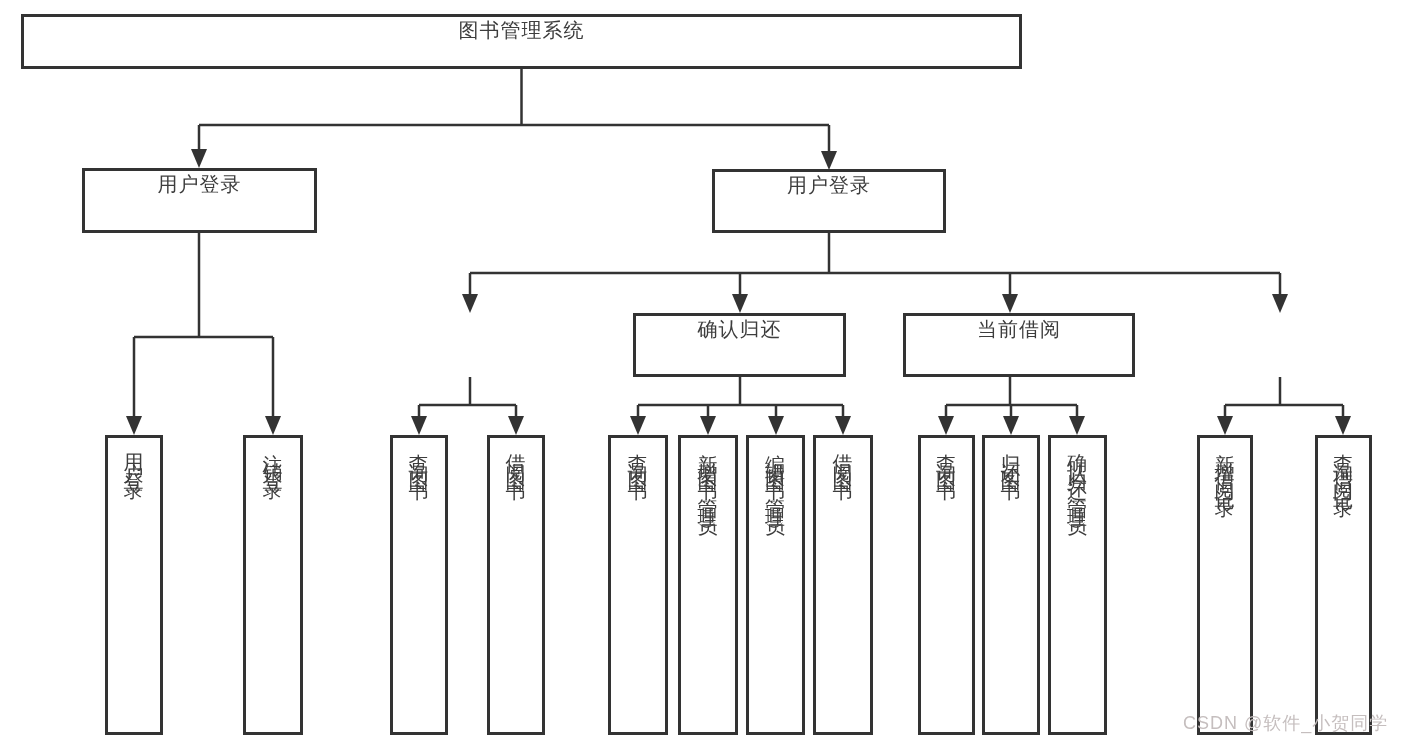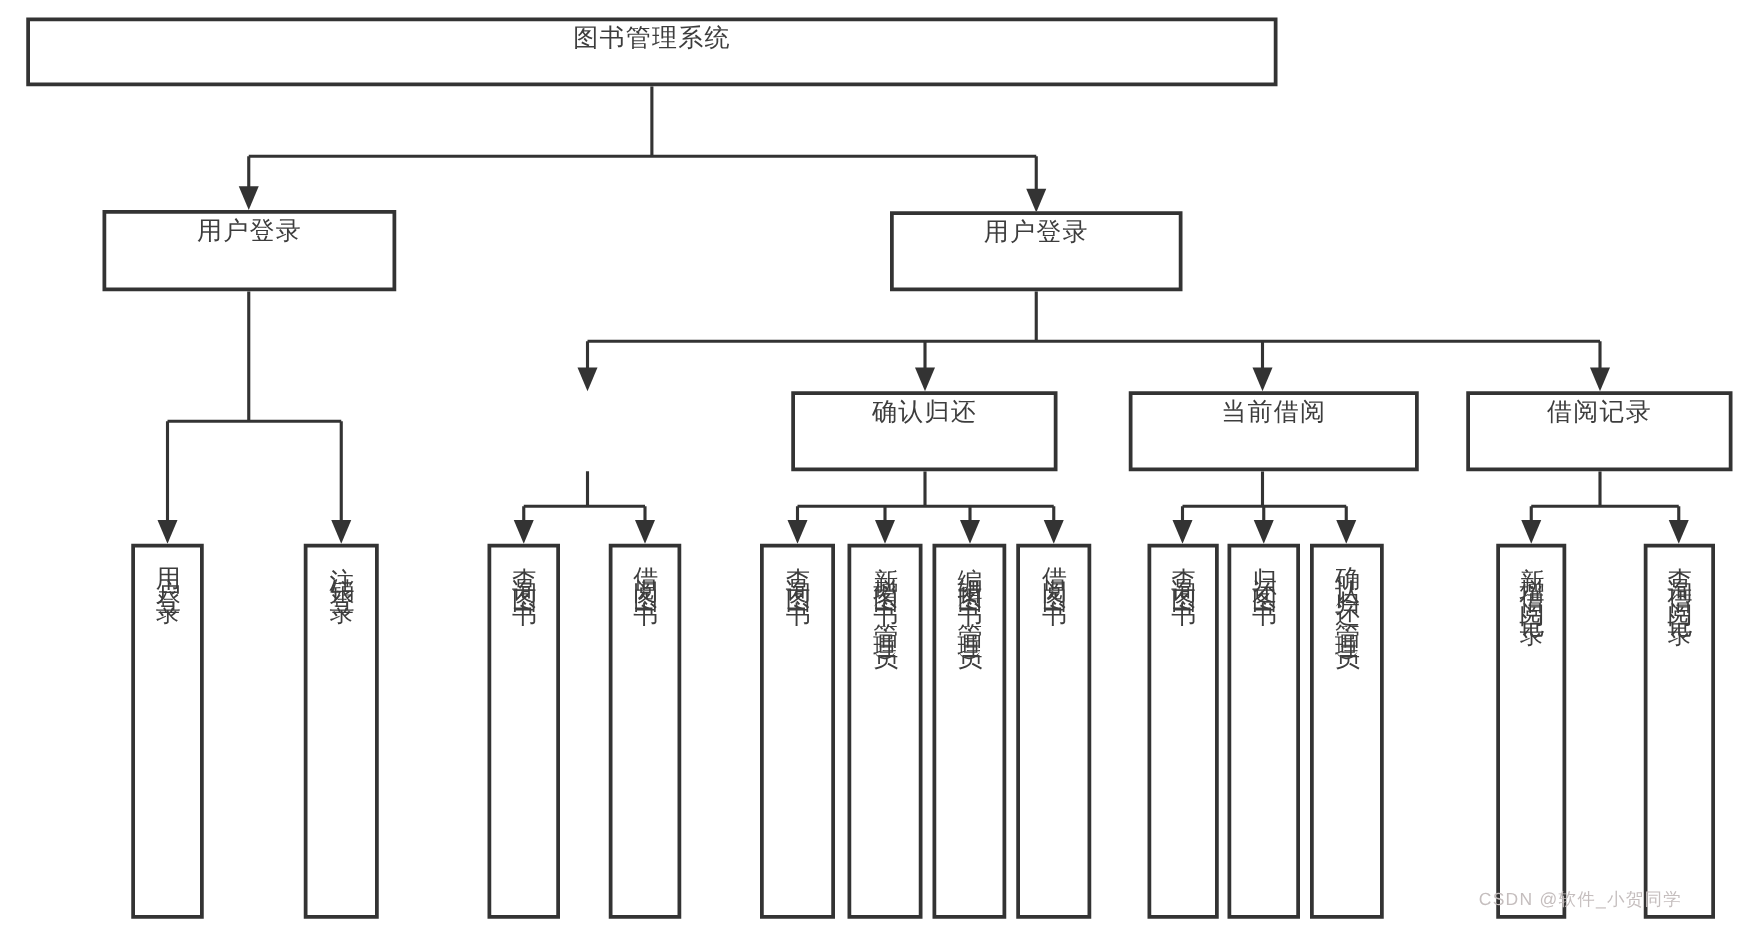--- a/index.html
+++ b/index.html
@@ -47,21 +47,21 @@
     font-size:20px;
     letter-spacing:9px;
     line-height:1;
     color:var(--text);
     white-space:nowrap;
   }
   .watermark{
     position:absolute;
     left:1183px;
     top:711px;
-    font-size:14px;
+    font-size:18px;
     color:var(--watermark);
     white-space:nowrap;
     z-index:3;
     letter-spacing:1px;
   }
 </style>
 </head>
 <body>
 
 <div class="canvas">
@@ -142,23 +142,20 @@
   <div class="box hbox" style="left:712px;top:169px;width:234px;height:64px">
     <span class="lbl">用户登录</span>
   </div>
 
   <div class="box hbox" style="left:633px;top:313px;width:213px;height:64px">
     <span class="lbl">确认归还</span>
   </div>
   <div class="box hbox" style="left:903px;top:313px;width:232px;height:64px">
     <span class="lbl">当前借阅</span>
   </div>
-  <div class="box hbox" style="left:1173px;top:313px;width:213px;height:64px">
-    <span class="lbl">借阅记录</span>
-  </div>
 
   <div class="box vbox" style="left:105px;top:435px;width:58px;height:300px">
     <span class="lbl">用户登录</span>
   </div>
   <div class="box vbox" style="left:243px;top:435px;width:60px;height:300px">
     <span class="lbl">注销登录</span>
   </div>
   <div class="box vbox" style="left:390px;top:435px;width:58px;height:300px">
     <span class="lbl">查询图书</span>
   </div>

